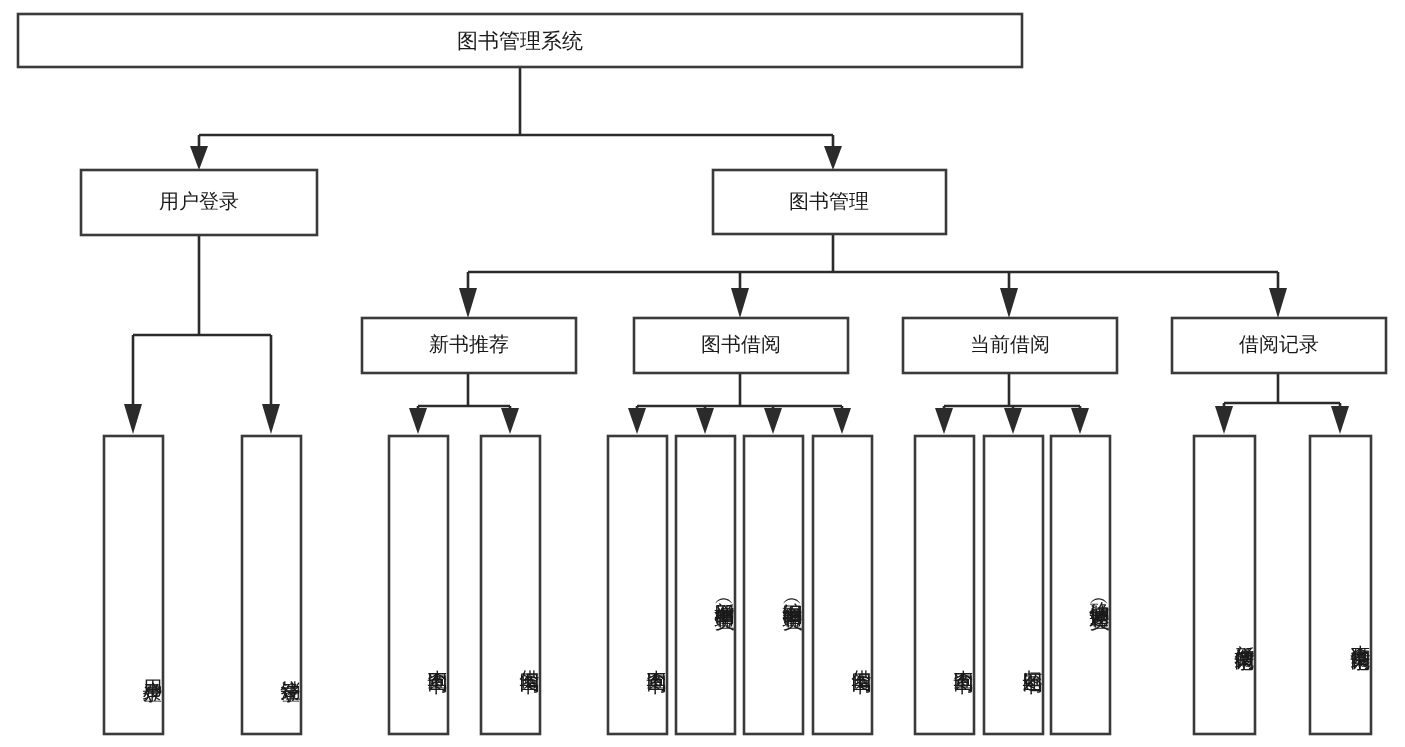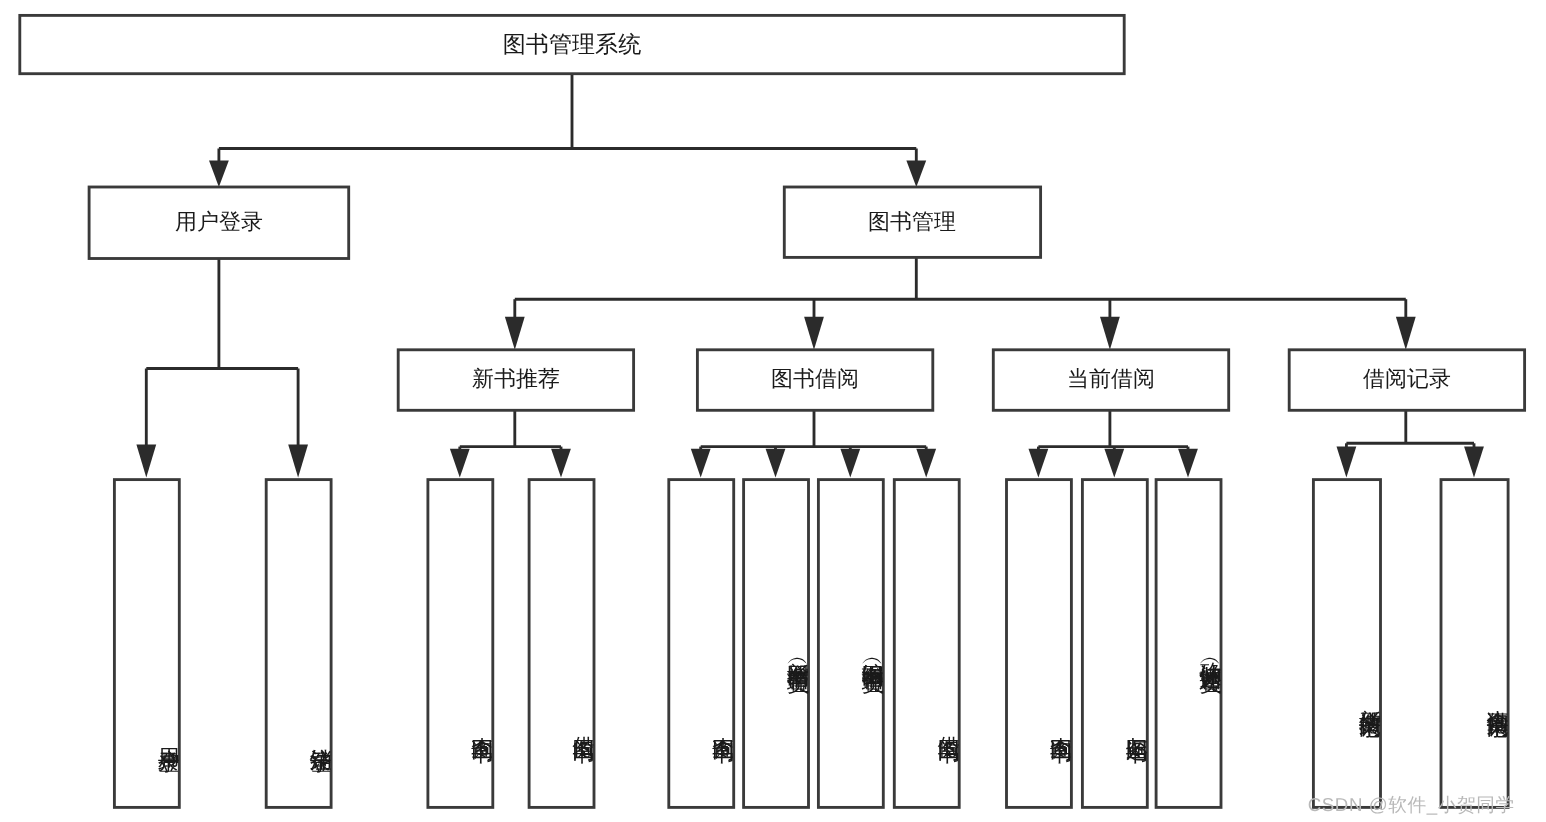--- a/index.html
+++ b/index.html
@@ -202,14 +202,13 @@
   <div class="vlabel" style="left:744px; top:436px; width:59px; height:298px; padding-top:8px;">编辑图书（管理员）</div>
   <div class="vlabel" style="left:813px; top:436px; width:59px; height:298px; padding-top:72px;">借阅图书</div>
 
   <div class="vlabel" style="left:915px; top:436px; width:59px; height:298px; padding-top:72px;">查询图书</div>
   <div class="vlabel" style="left:984px; top:436px; width:59px; height:298px; padding-top:72px;">归还图书</div>
   <div class="vlabel" style="left:1051px; top:436px; width:59px; height:298px; padding-top:8px;">确认归还（管理员）</div>
 
   <div class="vlabel" style="left:1194px; top:436px; width:61px; height:298px; padding-top:48px;">新增借阅记录</div>
   <div class="vlabel" style="left:1310px; top:436px; width:61px; height:298px; padding-top:48px;">查询借阅记录</div>
 
-  <div id="watermark">CSDN @软件_小贺同学</div>
 </div>
 
 </body></html>

